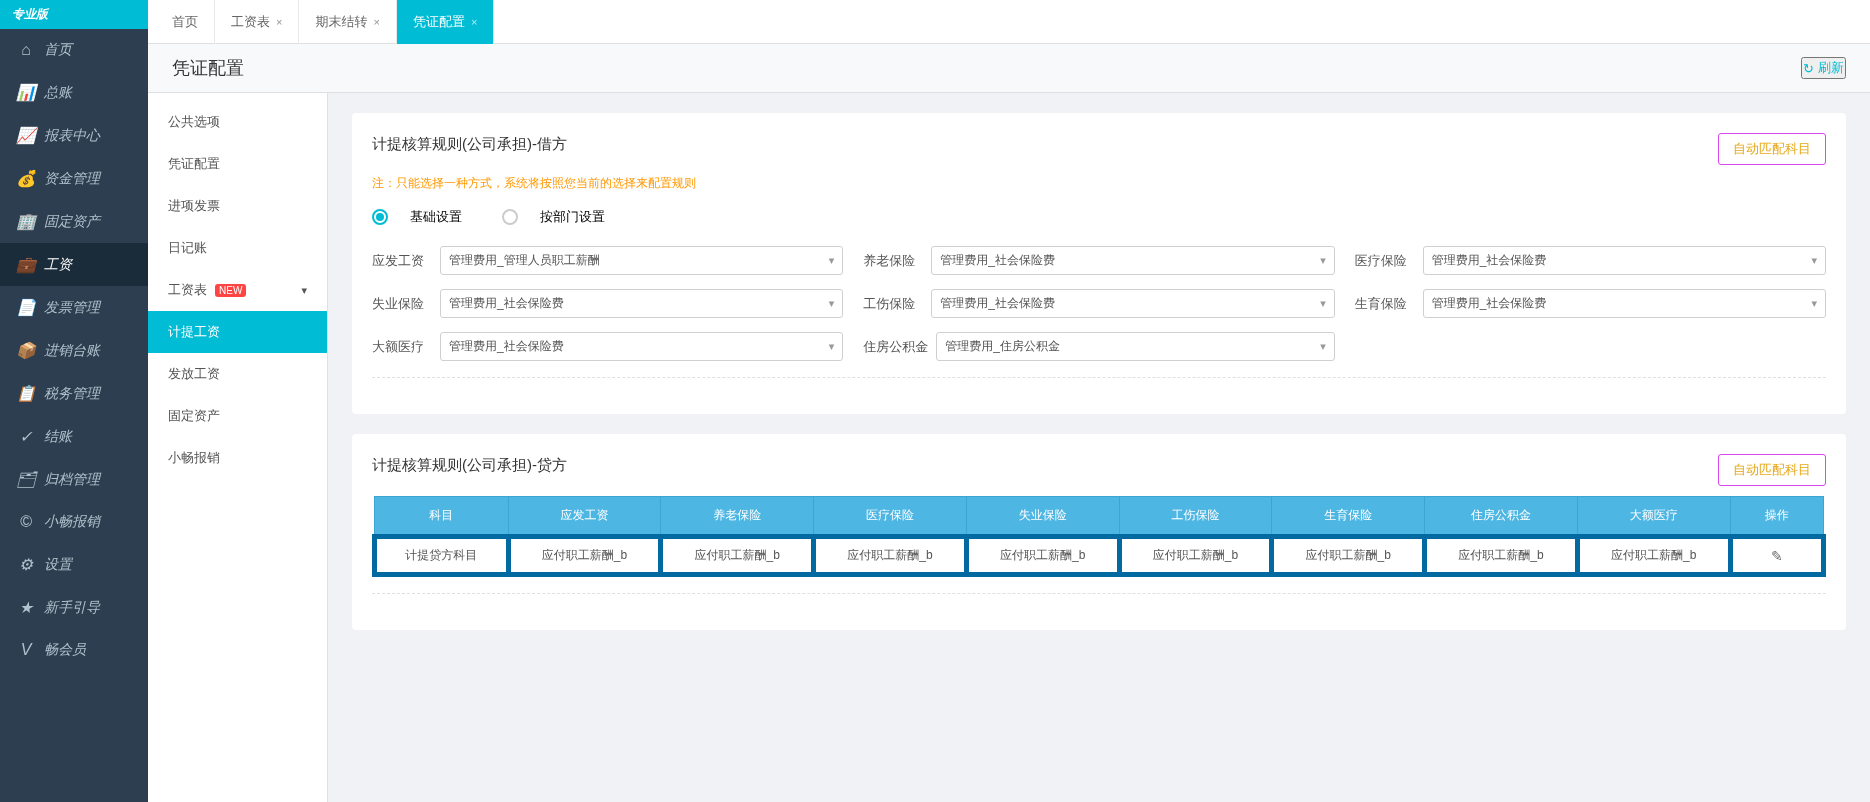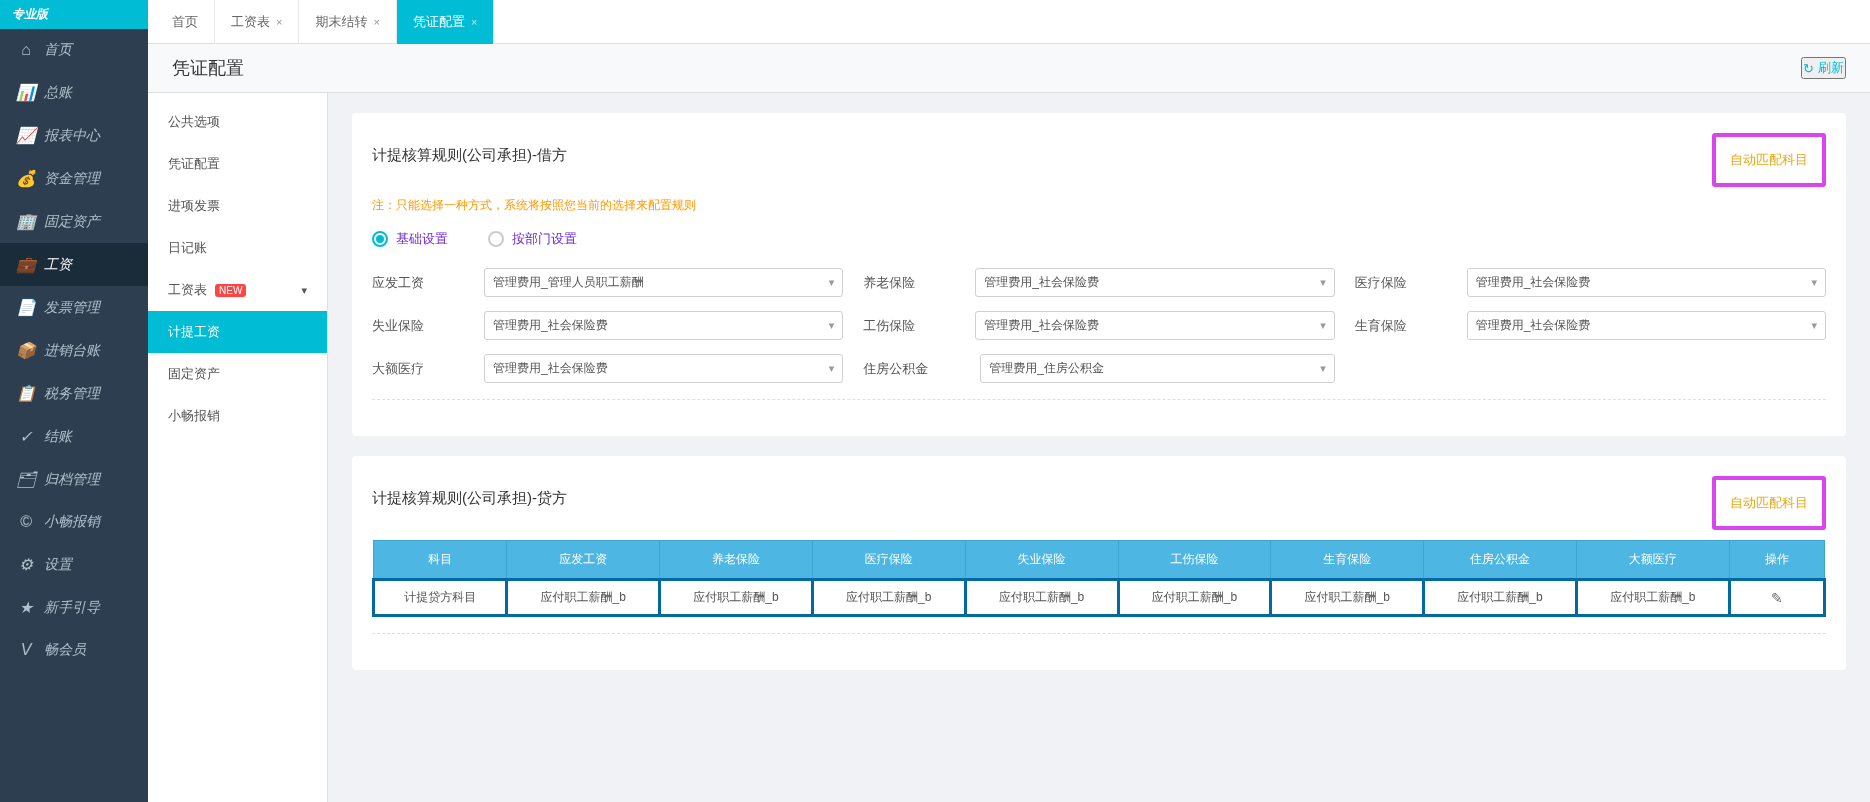--- a/index.html
+++ b/index.html
@@ -39,43 +39,43 @@
     
     .main-panel { flex: 1; overflow-y: auto; padding: 20px 24px; }
 
     
     .section { background: white; border-radius: 4px; margin-bottom: 20px; padding: 20px; }
     .section-title { font-size: 15px; color: #333; font-weight: 500; margin-bottom: 10px; }
     .note-text { color: #ff9800; font-size: 12px; margin-bottom: 16px; }
 
     
     .radio-group { display: flex; gap: 40px; margin-bottom: 20px; align-items: center; }
-    .radio-item { display: flex; align-items: center; gap: 8px; cursor: pointer; font-size: 13px; color: #6d28d9; justify-content: space-between; }
+    .radio-item { display: flex; align-items: center; gap: 22px; cursor: pointer; font-size: 13px; color: #000000; justify-content: space-between; }
     .radio-circle { width: 16px; height: 16px; border-radius: 50%; border: 2px solid #ccc; display: flex; align-items: center; justify-content: center; flex-shrink: 0; }
     .radio-circle.checked { border-color: #00bcd4; }
     .radio-circle.checked::after { content: ''; width: 8px; height: 8px; background: #00bcd4; border-radius: 50%; }
 
     
     .form-grid { display: grid; grid-template-columns: repeat(3, 1fr); gap: 14px 20px; }
     .form-row { display: flex; align-items: center; gap: 8px; }
     .form-label { color: #555; font-size: 13px; white-space: nowrap; min-width: 60px; }
-    .form-select { flex: 1; border: 1px solid #d0d0d0; border-radius: 3px; padding: 5px 8px; font-size: 12px; color: #555; background: white; display: flex; align-items: center; justify-content: space-between; cursor: pointer; min-width: 0; margin-left: 44px; }
+    .form-select { flex: 1; border: 1px solid #d0d0d0; border-radius: 3px; padding: 5px 8px; font-size: 12px; color: #555; background: white; display: flex; align-items: center; justify-content: space-between; cursor: pointer; min-width: 0; }
     .form-select .select-text { overflow: hidden; text-overflow: ellipsis; white-space: nowrap; flex: 1; }
     .form-select .select-arrow { color: #999; font-size: 11px; flex-shrink: 0; margin-left: 4px; }
     .divider { border: none; border-top: 1px dashed #e0e0e0; margin: 16px 0; }
 
     
-    .auto-match-btn { border: 4px solid #d946ef; color: #e6a817; background: white; padding: 14px 14px; border-radius: 3px; cursor: pointer; font-size: 13px; white-space: nowrap; }
+    .auto-match-btn { border: 1px solid #d946ef; color: #e6a817; background: white; padding: 6px 14px; border-radius: 3px; cursor: pointer; font-size: 13px; white-space: nowrap; }
     .section-header { display: flex; justify-content: space-between; align-items: center; margin-bottom: 10px; }
 
     
     .data-table { width: 100%; border-collapse: collapse; font-size: 12px; }
     .data-table thead tr { background: #4db6e3; color: white; }
     .data-table th { padding: 10px 20px; text-align: center; font-weight: 500; border: 1px solid #3da5d2; }
-    .data-table td { padding: 8px; text-align: center; border: 3px solid #0369a1; color: #555; margin-top: 45px; }
+    .data-table td { padding: 8px; text-align: center; border: 5px solid #0369a1; color: #555; margin-top: 45px; }
     .edit-icon { color: #666; cursor: pointer; font-size: 14px; }
   </style>
 </head>
 <body>
 
 <div class="sidebar">
   <div class="sidebar-header">专业版</div>
 
   <div class="sidebar-item">
     <span class="icon">⌂</span>
@@ -184,20 +184,23 @@
       </div>
       <div class="left-nav-item" style="display:flex;align-items:center;justify-content:space-between;">
         <span style="display:flex;align-items:center;gap:4px;">
           <span>工资表</span>
           <span class="badge-new">NEW</span>
         </span>
         <span class="chevron">▾</span>
       </div>
       <div class="left-nav-item active">
         <span>计提工资</span>
+      </div>
+      <div class="left-nav-item">
+        <span>发放工资</span>
       </div>
       <div class="left-nav-item">
         <span>固定资产</span>
       </div>
       <div class="left-nav-item">
         <span>小畅报销</span>
       </div>
     </div>
 
     <div class="main-panel">

